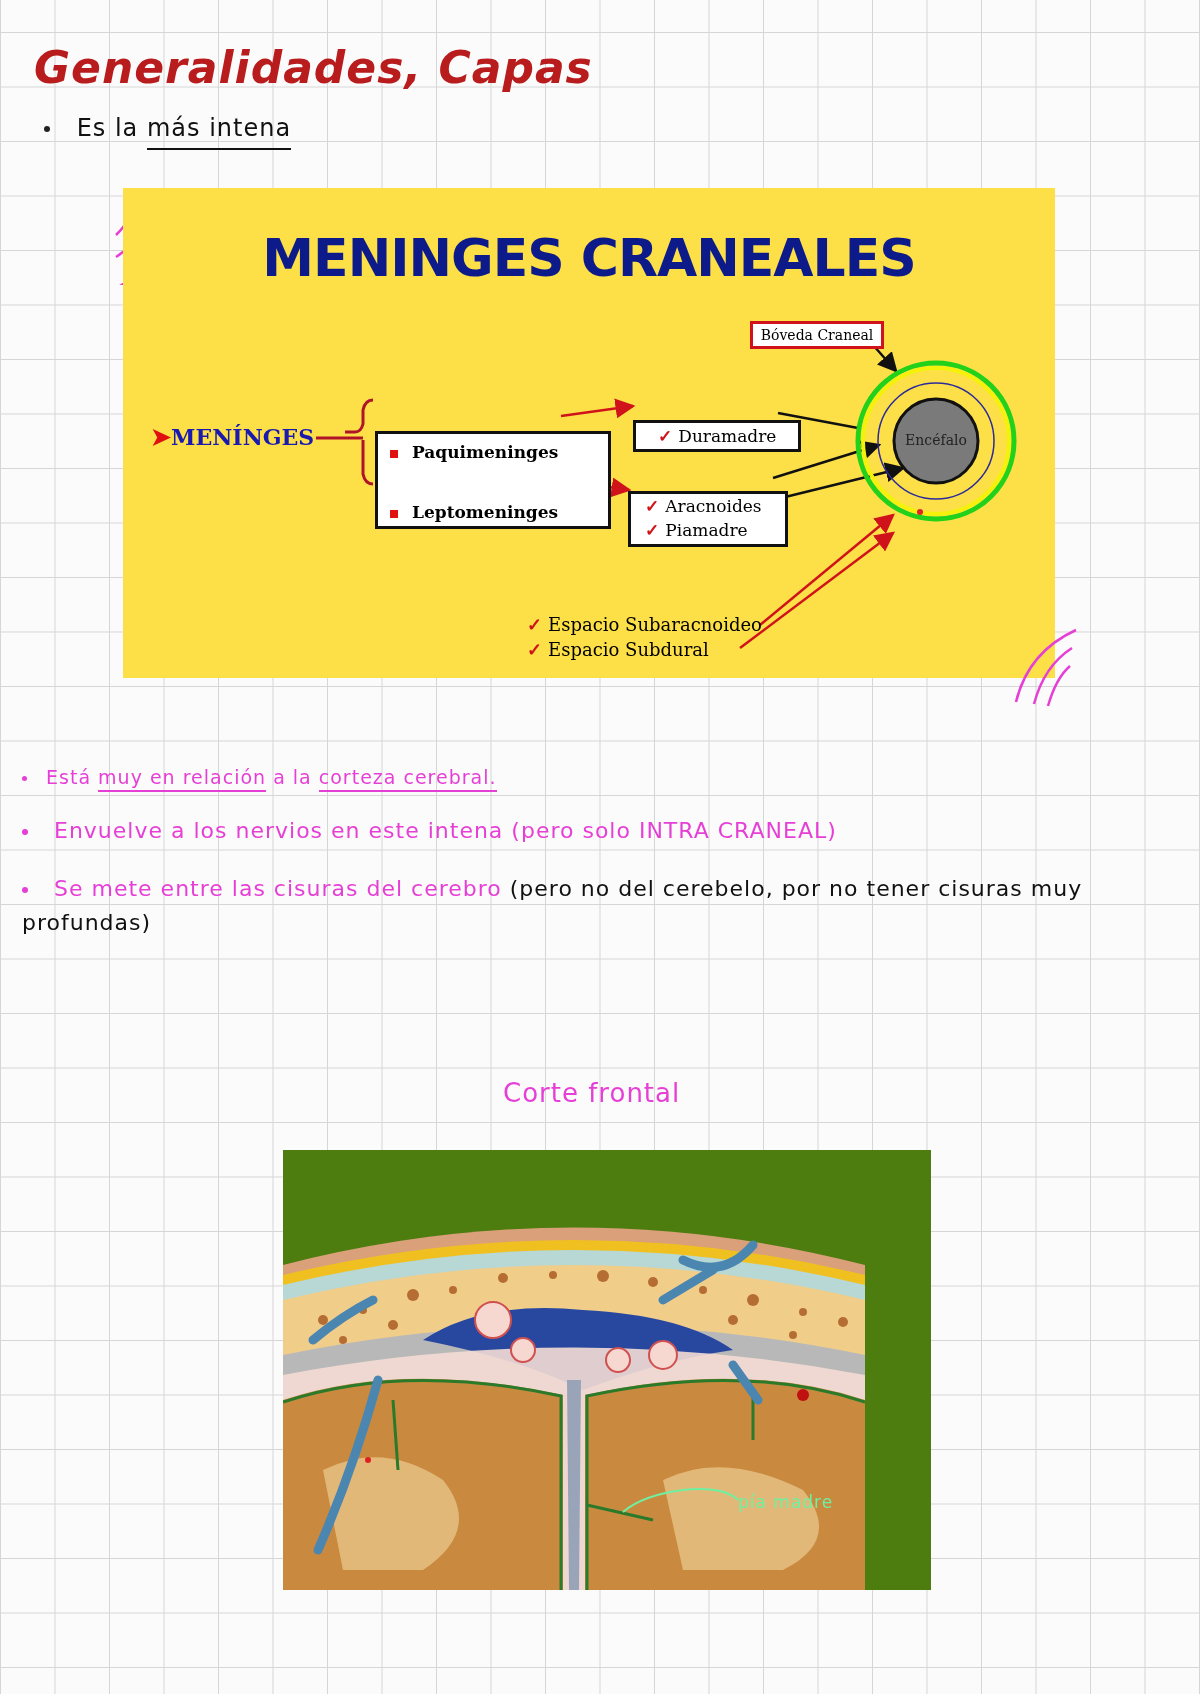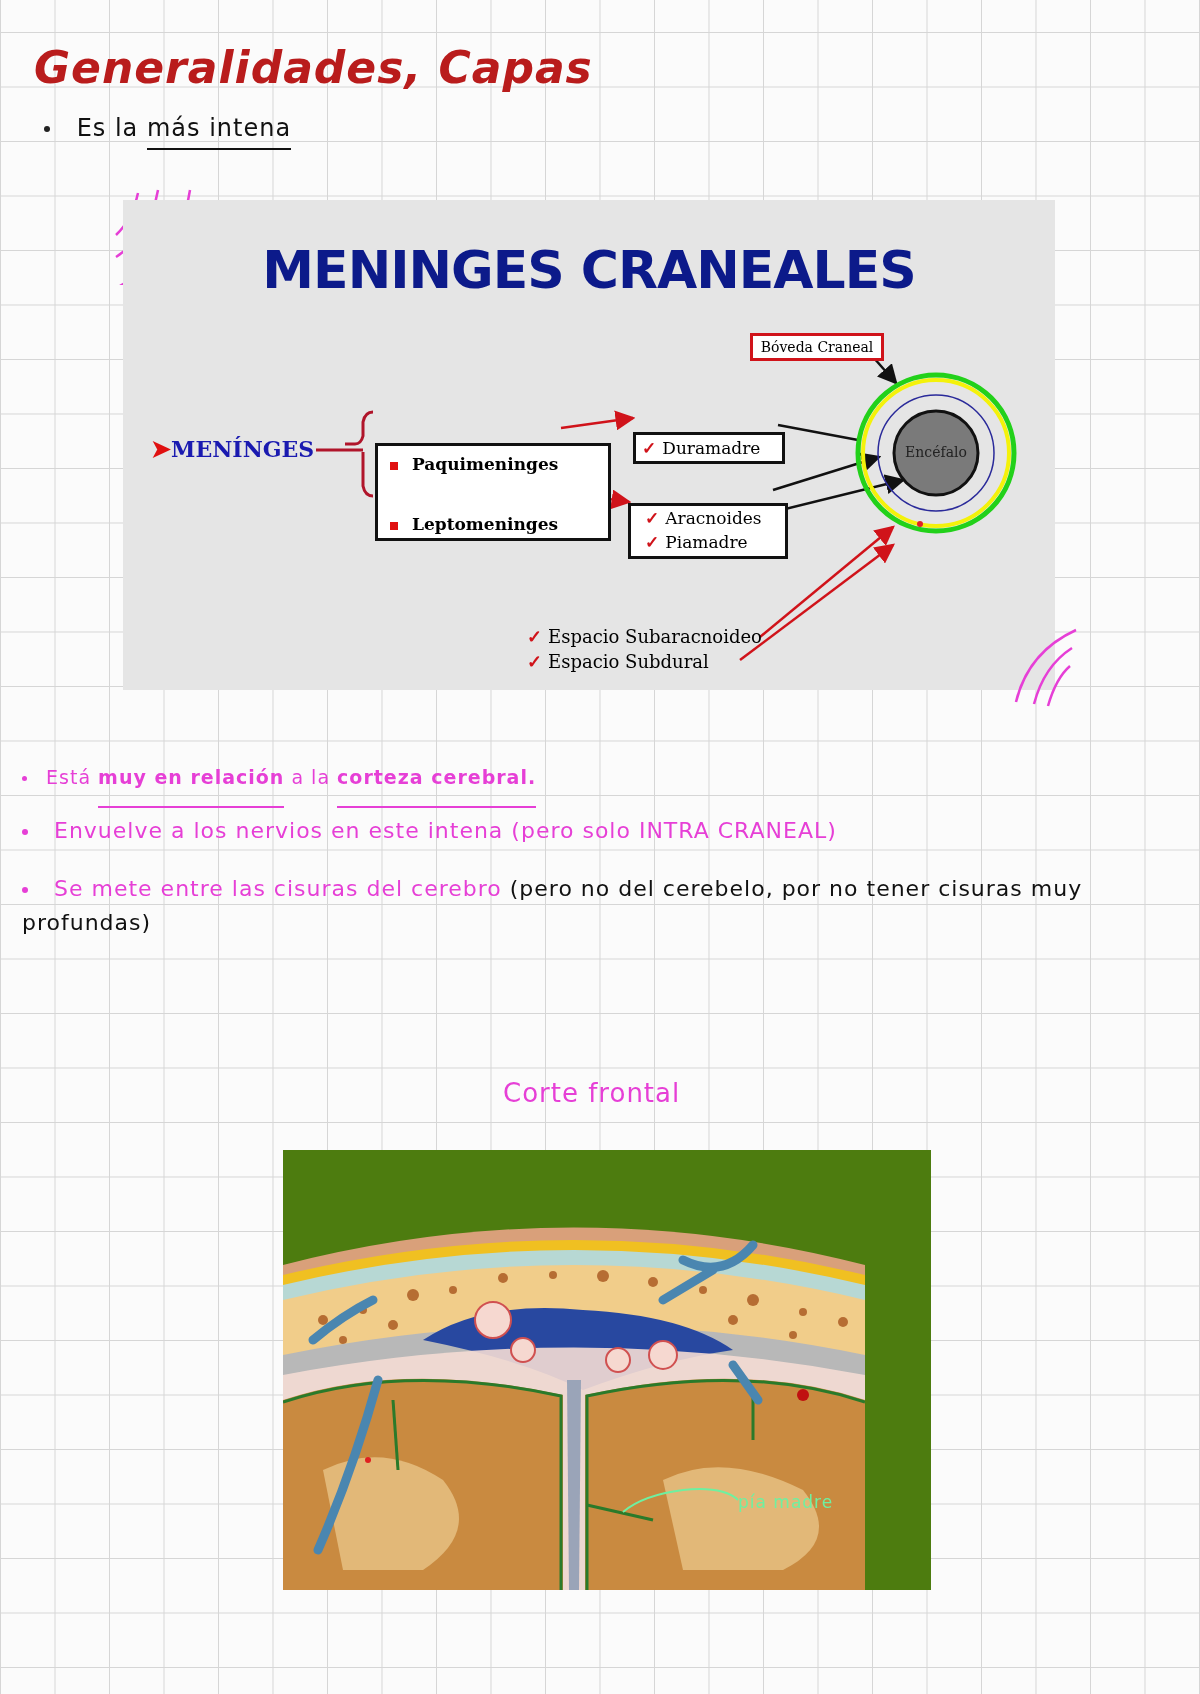--- a/index.html
+++ b/index.html
@@ -13,25 +13,25 @@
     background-position:0 32px;
     font-family:"DejaVu Sans",sans-serif;
   }
   .abs{position:absolute;}
   .hand{font-family:"DejaVu Sans",sans-serif;letter-spacing:1px;}
   .pink{color:#e63fd6;}
   .title{left:34px;top:42px;font-size:44px;font-weight:bold;font-style:italic;color:#b91c1c;letter-spacing:1px;}
   .bullet-line{font-size:24px;color:#111;}
   .dot{display:inline-block;width:6px;height:6px;border-radius:50%;background:#222;vertical-align:middle;margin-right:18px;}
   .dot.pinkdot{background:#e63fd6;}
-  .ul{border-bottom:2px solid currentColor;padding-bottom:18px;font-weight:bold;}
+  .ul{border-bottom:2px solid currentColor;padding-bottom:2px;}
   .ul-black{border-bottom:2px solid #111;}
 
   
-  .panel{left:123px;top:200px;width:932px;height:490px;background:#e5e5e5;}
+  .panel{left:123px;top:188px;width:932px;height:490px;background:#fde047;}
   .dtitle{left:0;top:40px;width:932px;text-align:center;font-family:"DejaVu Sans",sans-serif;font-weight:bold;font-size:52px;color:#0c1a8a;letter-spacing:-1px;}
   .serif{font-family:"DejaVu Serif","Liberation Serif",serif;}
   .box{border:3px solid #111;background:#fff;padding-left:48px;}
   .redbox{border:3px solid #d0131a;background:#fff;}
   .check{color:#d0131a;font-weight:bold;margin-right:6px;}
   .sq{display:inline-block;width:8px;height:8px;background:#e01010;margin-right:14px;vertical-align:middle;}
 
   .photo{left:283px;top:1150px;width:648px;height:440px;background:#4d7c0f;overflow:hidden;}
 </style>
 </head>
@@ -87,21 +87,21 @@
 
   <div class="abs serif" style="left:28px;top:234px;font-size:22px;font-weight:bold;color:#1a1ab0;">
     <span style="color:#e01010;font-size:24px;">➤</span><span>MENÍNGES</span>
   </div>
 
   <div class="abs box serif" style="left:252px;top:243px;width:182px;height:92px;font-size:17px;font-weight:bold;">
     <div style="position:absolute;left:12px;top:8px;"><span class="sq"></span><span>Paquimeninges</span></div>
     <div style="position:absolute;left:12px;top:68px;"><span class="sq"></span><span>Leptomeninges</span></div>
   </div>
 
-  <div class="abs box serif" style="left:510px;top:232px;width:140px;height:26px;font-size:17px;padding-left:6px;line-height:26px;">
+  <div class="abs box serif" style="left:510px;top:232px;width:140px;height:26px;font-size:17px;padding-left:22px;line-height:26px;">
     <span class="check">✓</span><span>Duramadre</span>
   </div>
 
   <div class="abs box serif" style="left:505px;top:303px;width:140px;height:50px;font-size:17px;padding-left:14px;line-height:24px;">
     <div><span class="check">✓</span><span>Aracnoides</span></div>
     <div><span class="check">✓</span><span>Piamadre</span></div>
   </div>
 
   <div class="abs redbox serif" style="left:627px;top:133px;width:128px;height:22px;font-size:14px;text-align:center;line-height:22px;">Bóveda Craneal</div>
 

